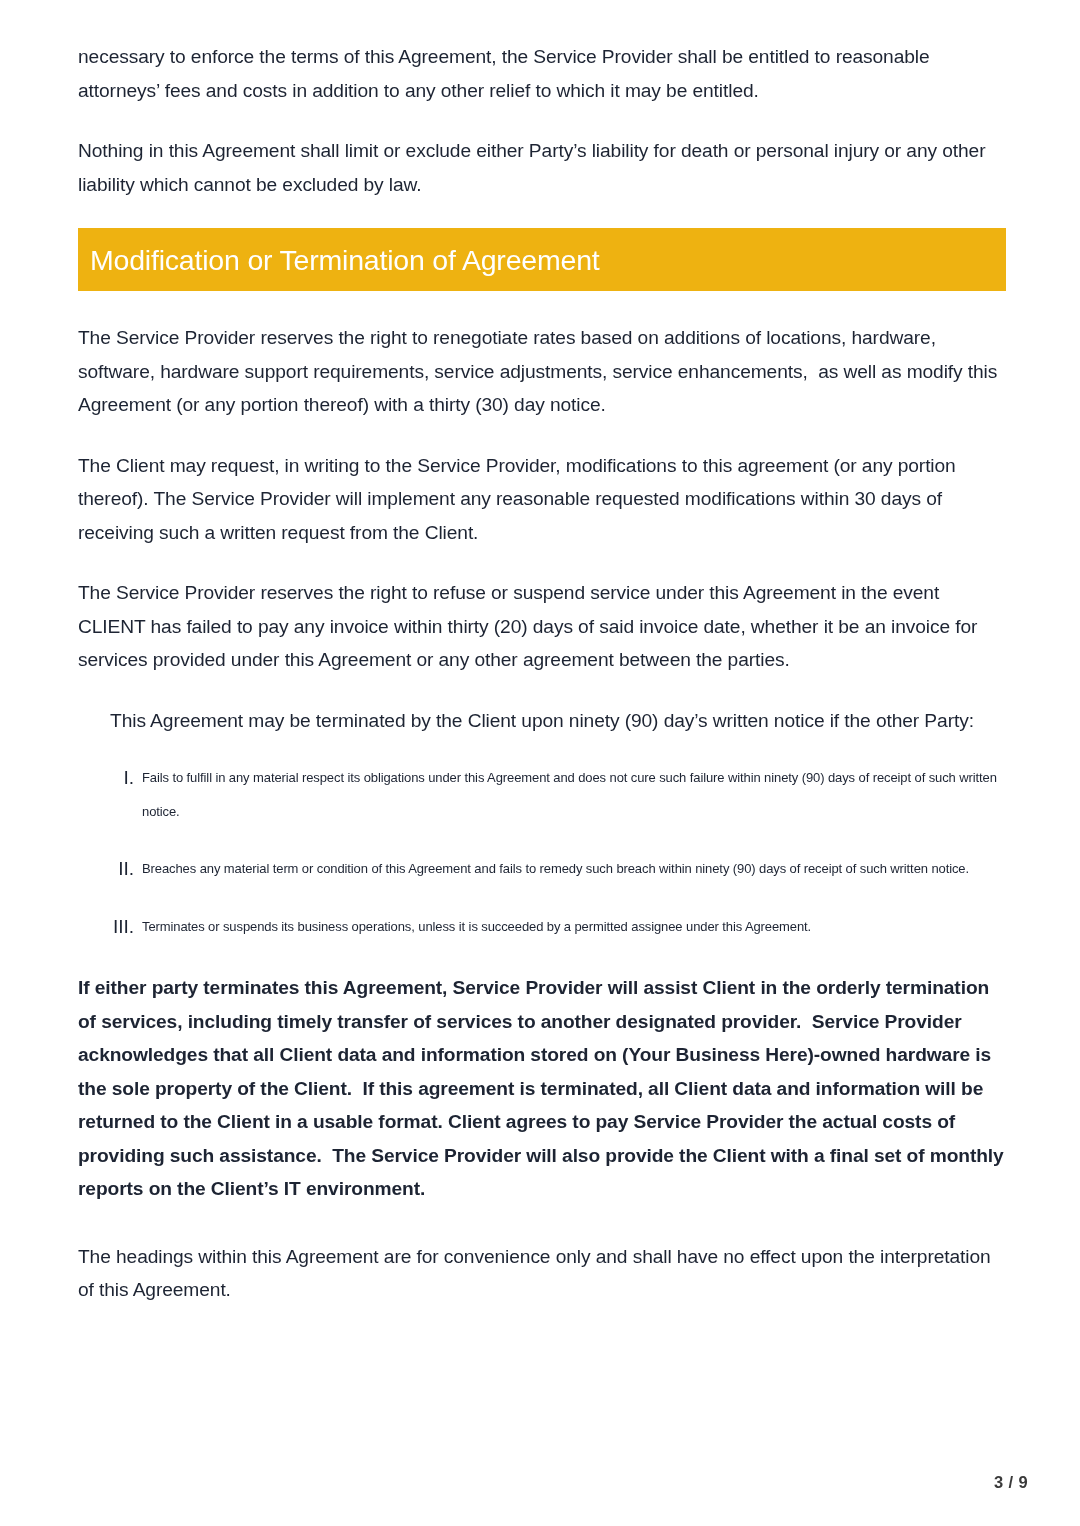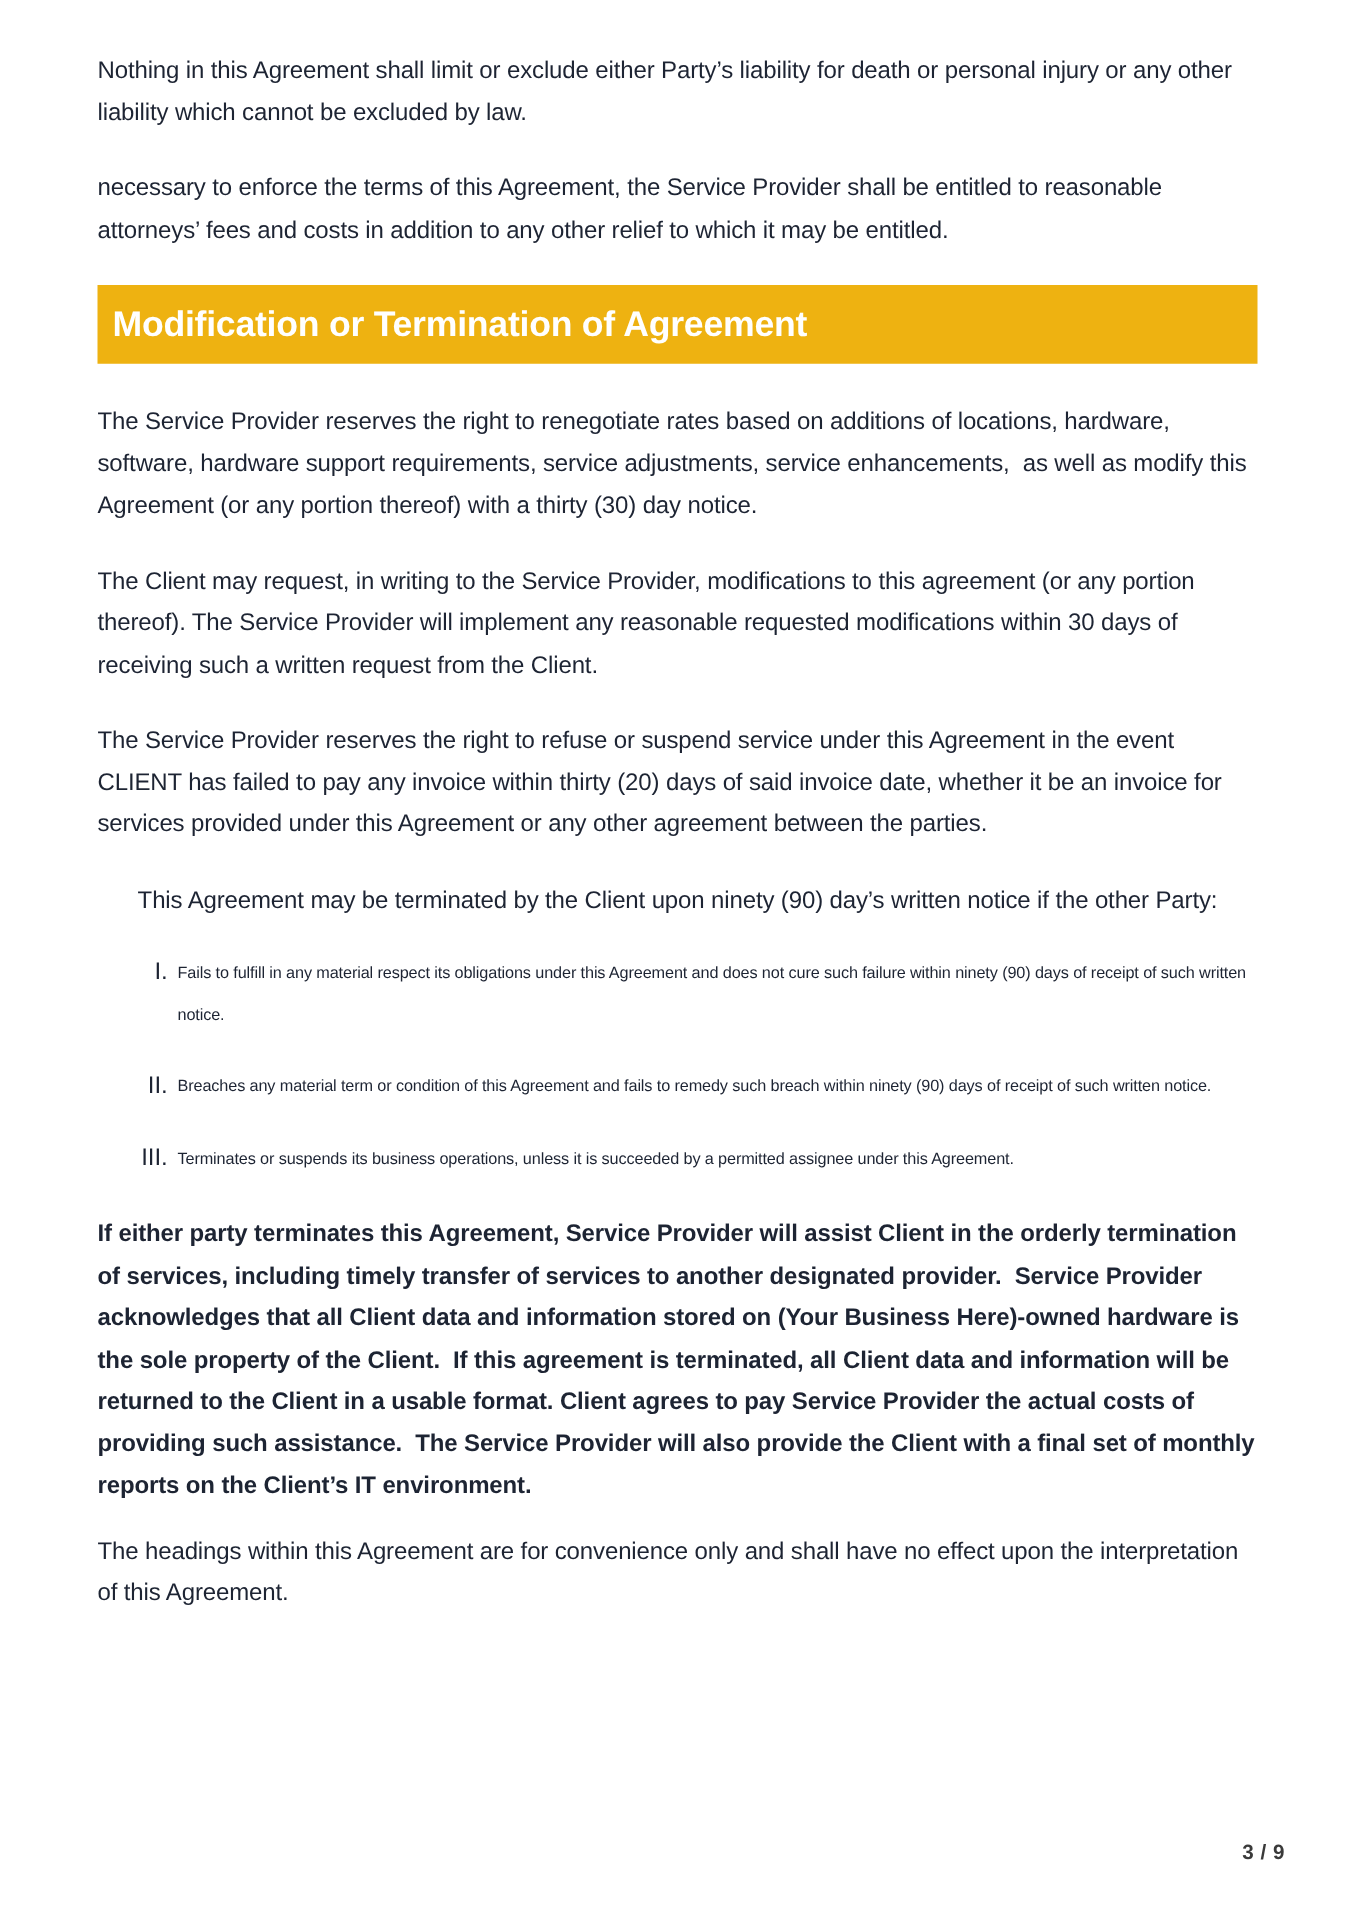--- a/index.html
+++ b/index.html
@@ -29,42 +29,42 @@
     margin: 0 0 27px 0;
     font-size: 19.2px;
     line-height: 33.5px;
     color: #1d2433;
     letter-spacing: -0.1px;
     text-align: left;
     white-space: pre-wrap;
   }
   p.body-text.bold {
     font-weight: bold;
-    margin-bottom: 19px;
+    margin-bottom: 34px;
     line-height: 33.5px;
   }
   p.body-text.tight {
     margin-bottom: 21px;
     text-align: center;
   }
   .section-banner {
     background: #eeb211;
     width: 928px;
     box-sizing: border-box;
     padding: 14px 0 13px 12px;
     margin: 0 0 30px 0;
   }
   .section-banner.first {
     margin-top: 5px;
   }
   .section-banner h2 {
     margin: 0;
     font-size: 28.5px;
     line-height: 36px;
-    font-weight: bold;
+    font-weight: normal;
     color: #ffffff;
     letter-spacing: -0.2px;
   }
   ol.roman-list {
     list-style: none;
     margin: 0 0 28px 0;
     padding: 0;
     counter-reset: romancounter;
   }
   ol.roman-list > li {
@@ -100,23 +100,23 @@
     font-weight: bold;
   }
 </style>
 </head>
 <body>
 
 <div class="page">
 
   <div class="content">
 
+    <p class="body-text">necessary to enforce the terms of this Agreement, the Service Provider shall be entitled to reasonable attorneys’ fees and costs in addition to any other relief to which it may be entitled.</p>
+
     <p class="body-text">Nothing in this Agreement shall limit or exclude either Party’s liability for death or personal injury or any other liability which cannot be excluded by law.</p>
-
-    <p class="body-text">necessary to enforce the terms of this Agreement, the Service Provider shall be entitled to reasonable attorneys’ fees and costs in addition to any other relief to which it may be entitled.</p>
 
 
     <div class="section-banner first">
       <h2>Modification or Termination of Agreement</h2>
     </div>
 
     <p class="body-text">The Service Provider reserves the right to renegotiate rates based on additions of locations, hardware, software, hardware support requirements, service adjustments, service enhancements,  as well as modify this Agreement (or any portion thereof) with a thirty (30) day notice.</p>
 
     <p class="body-text">The Client may request, in writing to the Service Provider, modifications to this agreement (or any portion thereof). The Service Provider will implement any reasonable requested modifications within 30 days of receiving such a written request from the Client.</p>
 

